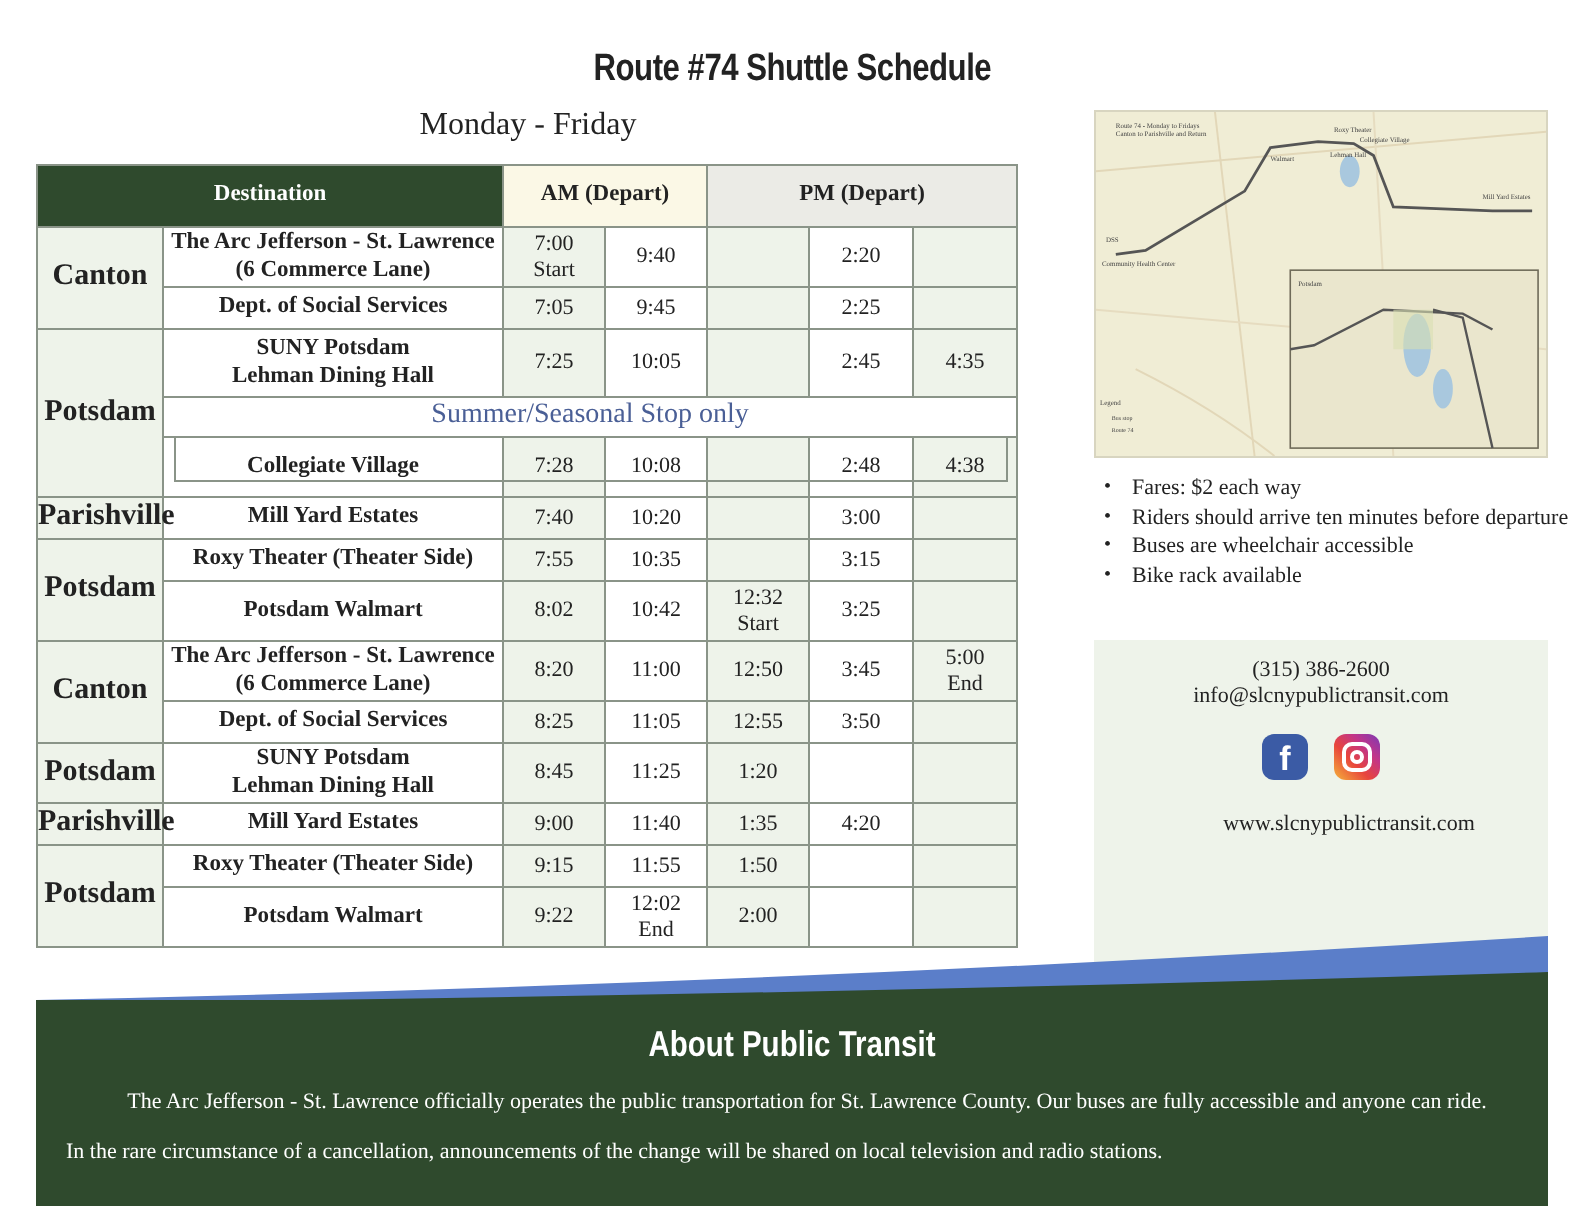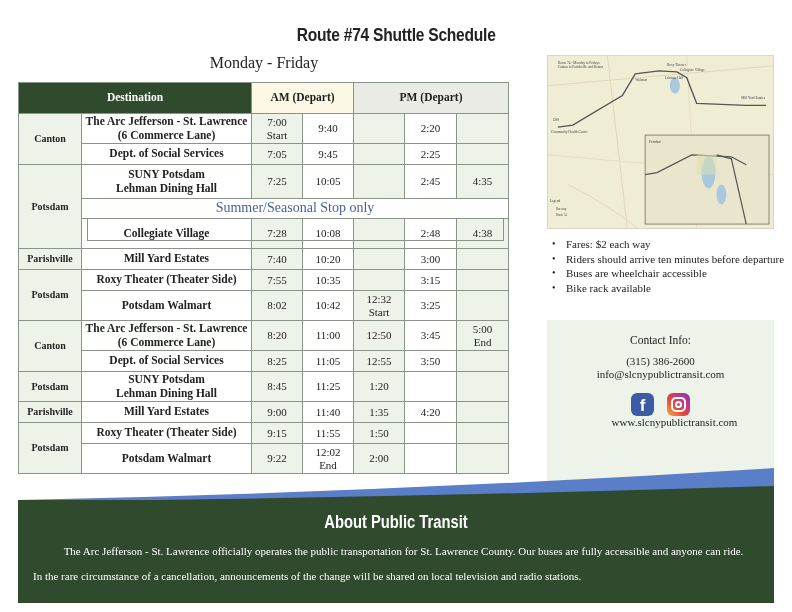--- a/index.html
+++ b/index.html
@@ -19,21 +19,21 @@
   table.sched {
     position: absolute; left: 18px; top: 82px; width: 455px;
     border-collapse: collapse; table-layout: fixed; font-size: 11.5px;
     border: 1.5px solid #8a9488;
   }
   table.sched td, table.sched th { border: 1px solid #8a9488; text-align: center; vertical-align: middle; line-height: 1.15; }
   table.sched th { height: 31px; font-weight: bold; font-size: 11.5px; }
   th.dest { background: #2f4a2d; color: #fff; }
   th.am { background: #fbf8e6; color: #222; }
   th.pm { background: #ebebe6; color: #222; }
-  td.city { background: #eef3ea; font-weight: bold; font-size: 10px; }
+  td.city { background: #eef3ea; font-weight: bold; font-size: 15px; }
   td.stop { font-weight: bold; background: #fff; }
   td.t { font-size: 11px; }
   td.c1 { background: #eef3ea; border-right: none; }
   td.c2 { background: #ffffff; border-left: none; }
   td.c3 { background: #eef3ea; border-right: none; }
   td.c4 { background: #ffffff; border-left: none; border-right: none; }
   td.c5 { background: #eef3ea; border-left: none; }
   td.seasonal { color: #4a5f96; font-size: 14px; border-bottom: none; background: #fff; }
   tr.h30 td { height: 30px; }
   tr.h21 td { height: 21px; font-family: Liberation Serif, serif; }
@@ -62,21 +62,21 @@
   }
   .contact .lbl { margin-top: 14px; font-size: 11.5px; }
   .contact .phone { margin-top: 9px; }
   .contact .email { margin-top: 1px; }
   .social { margin-top: 13px; display: flex; justify-content: center; gap: 13px; }
   .fb { width: 23px; height: 23px; border-radius: 6px; background: #3b5ba5; color: #fff; font-family: "Liberation Sans", sans-serif; font-weight: bold; font-size: 17px; line-height: 25px; text-align: center; }
   .ig { width: 23px; height: 23px; border-radius: 6px; background: linear-gradient(45deg, #f5b23a 0%, #e8453c 40%, #c1358a 70%, #7a3ab5 100%); position: relative; }
   .ig::before { content: ""; position: absolute; left: 4px; top: 4px; width: 15px; height: 15px; border: 2px solid #fff; border-radius: 5px; box-sizing: border-box; }
   .ig::after { content: ""; position: absolute; left: 8px; top: 8px; width: 7px; height: 7px; border: 2px solid #fff; border-radius: 50%; box-sizing: border-box; }
   .contact .handle { margin-top: 6px; }
-  .contact .web { margin-top: 0; padding-left: 28px; }
+  .contact .web { margin-top: 16px; padding-left: 28px; }
 
   .wave { position: absolute; left: 18px; top: 462px; width: 756px; height: 40px; }
 
   .about {
     position: absolute; left: 18px; top: 500px; width: 756px; height: 103px;
     background: #2f4a2d; color: #fff;
   }
   .about h2 {
     text-align: center; font-family: "Liberation Sans", "DejaVu Sans", sans-serif; font-weight: bold;
     font-size: 18px; margin-top: 12px; transform: scaleX(0.82);
@@ -275,21 +275,20 @@
 <div class="notes">
   <ul>
     <li>Fares: $2 each way</li>
     <li>Riders should arrive ten minutes before departure</li>
     <li>Buses are wheelchair accessible</li>
     <li>Bike rack available</li>
   </ul>
 </div>
 
 <div class="contact">
-  <div class="lbl">Contact Info:</div>
   <div class="phone">(315) 386-2600</div>
   <div class="email">info@slcnypublictransit.com</div>
   <div class="social">
     <div class="fb">f</div>
     <div class="ig"></div>
   </div>
   <div class="web">www.slcnypublictransit.com</div>
 </div>
 
 <svg class="wave" viewBox="0 0 756 40" preserveAspectRatio="none">

